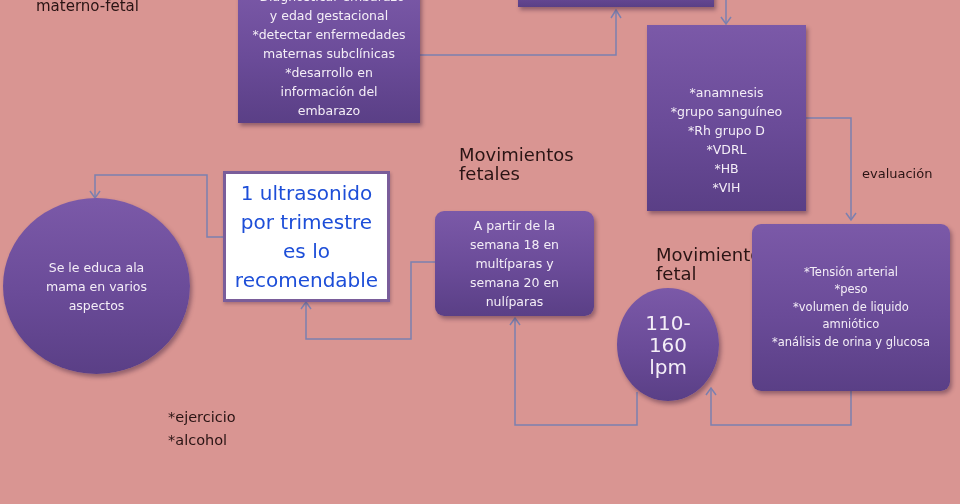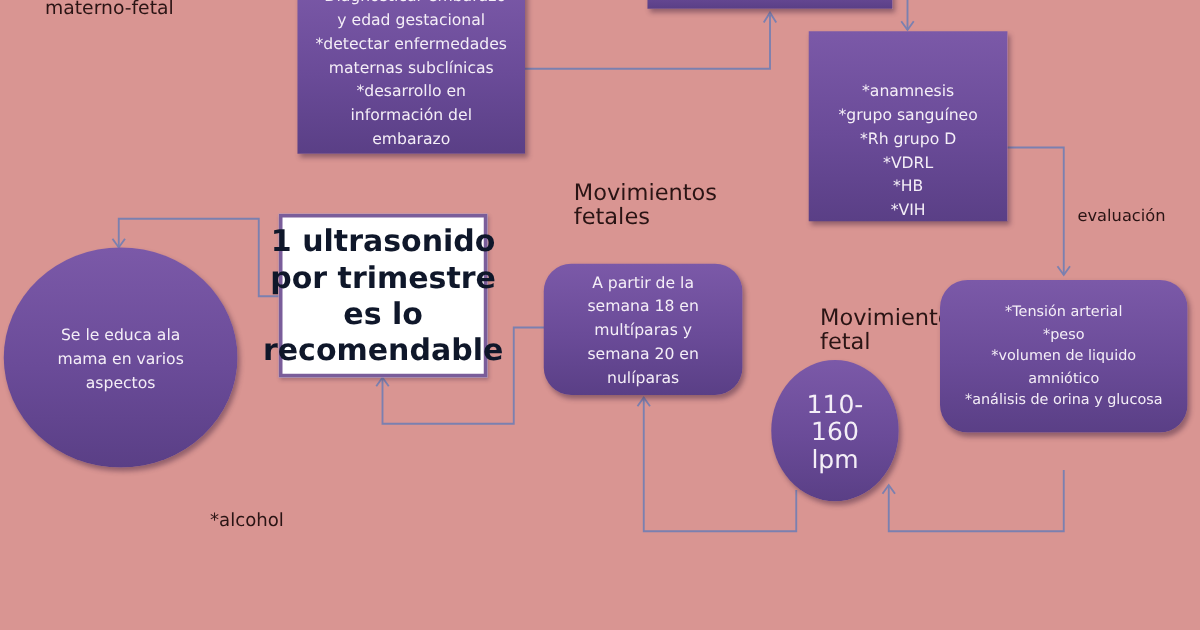--- a/index.html
+++ b/index.html
@@ -10,29 +10,28 @@
   }
   .node {
     position:absolute; box-sizing:border-box;
     display:flex; align-items:center; justify-content:center; text-align:center;
     color:#f4eef7;
     background:linear-gradient(180deg,#7b59a8 0%,#6a4b98 55%,#5a3f86 100%);
     box-shadow:2px 3px 4px rgba(60,30,60,0.45);
     white-space:pre-line;
   }
   .rect { border-radius:0; }
-  .rounded { border-radius:22px; }
+  .rounded { border-radius:9px; }
   .circle { border-radius:50%;text-align:center; }
   .whitebox {
     position:absolute; box-sizing:border-box;
     background:#ffffff; border:3px solid #7a5d9a;
     display:flex; align-items:center; justify-content:center; text-align:center;
-    color:#0f172a; font-size:24px; line-height:29px; white-space:pre-line;
+    color:#1d4ed8; font-size:20px; line-height:29px; white-space:pre-line;
     box-shadow:1px 2px 3px rgba(60,30,60,0.3);
-    font-weight:bold;
   }
   .label {
     position:absolute; color:#2a1414; font-size:18px; line-height:19px; white-space:pre-line;
   }
   .n-small { font-size:12.5px; line-height:19px; }
   svg.connectors { position:absolute; left:0; top:0; }
 </style>
 </head>
 <body>
 
@@ -67,21 +66,21 @@
 <div class="node rect n-small" style="left:238px; top:-16px; width:182px; height:139px; font-size:12.5px; line-height:19px;">*Diagnosticar embarazo
 y edad gestacional
 *detectar enfermedades
 maternas subclínicas
 *desarrollo en
 información del
 embarazo</div>
 
 <div class="node rect" style="left:518px; top:-20px; width:196px; height:27px;"></div>
 
-<div class="node rect n-small" style="left:647px; top:25px; width:159px; height:152px; align-items:flex-start; padding-top:38px;">*anamnesis
+<div class="node rect n-small" style="left:647px; top:25px; width:159px; height:186px; align-items:flex-start; padding-top:58px;">*anamnesis
 *grupo sanguíneo
 *Rh grupo D
 *VDRL
 *HB
 *VIH</div>
 
 <div class="label" style="left:459px; top:145px;">Movimientos
 fetales</div>
 
 <div class="label" style="left:862px; top:164px; font-size:13px;">evaluación</div>
@@ -101,21 +100,22 @@
 semana 20 en
 nulíparas</div>
 
 <div class="label" style="left:656px; top:245px;">Movimientos
 fetal</div>
 
 <div class="node circle" style="left:617px; top:288px; width:102px; height:113px; font-size:20px; line-height:22px;">110-
 160
 lpm</div>
 
-<div class="node rounded" style="left:752px; top:224px; width:198px; height:122px; font-size:11.5px; line-height:17.5px;">*Tensión arterial
+<div class="node rounded" style="left:752px; top:224px; width:198px; height:167px; font-size:11.5px; line-height:17.5px;">*Tensión arterial
 *peso
 *volumen de liquido
 amniótico
 *análisis de orina y glucosa</div>
 
 <div style="position:absolute; left:168px; top:406px; color:#2a1414; font-size:14.5px; line-height:22.5px;">
+  <div>*ejercicio</div>
   <div>*alcohol</div>
 </div>
 
 </body></html>

